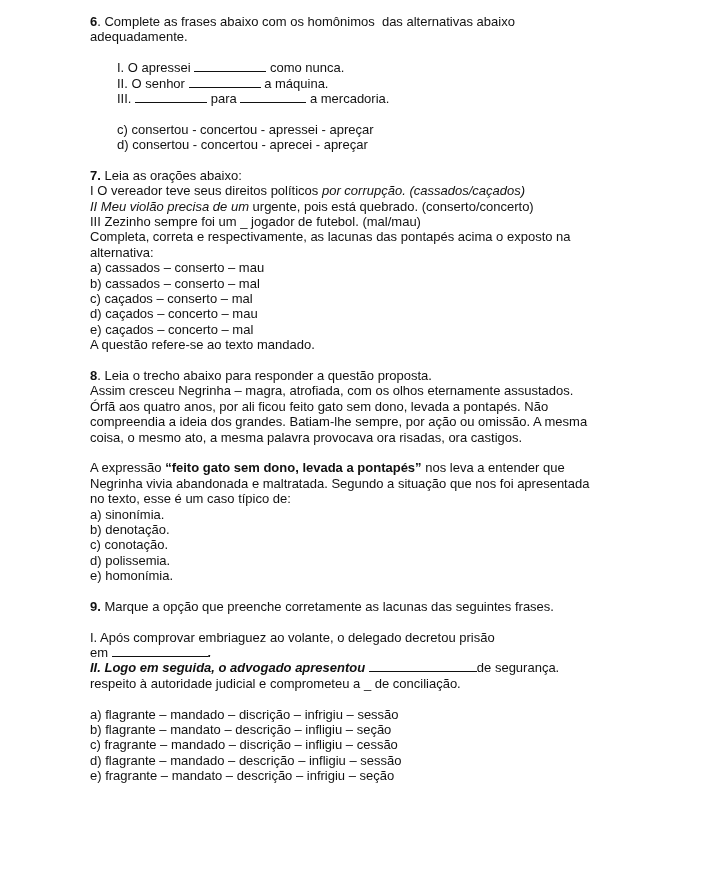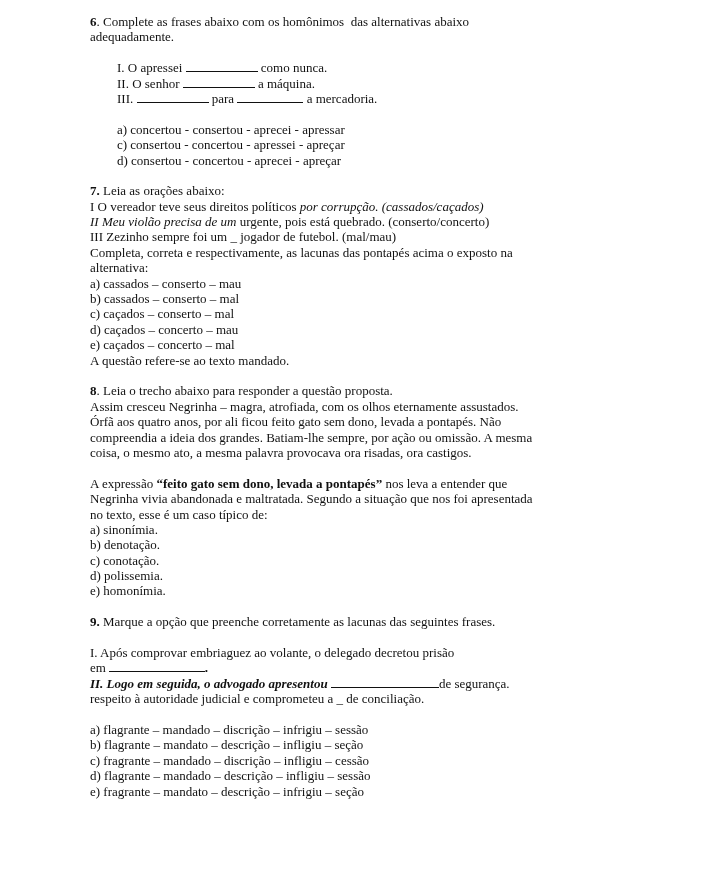--- a/index.html
+++ b/index.html
@@ -1,21 +1,21 @@
 <!DOCTYPE html>
 <html><head>
 <meta charset="utf-8">
 <style>
   html, body { margin: 0; padding: 0; background: #ffffff; }
   body {
     width: 710px; height: 873px; position: relative; overflow: hidden;
     font-family: "Liberation Sans", sans-serif; font-size: 13px; color: #111111;
     line-height: 15.4px;
   }
-  .page { position: absolute; left: 90px; top: 14px; width: 540px; font-family: Liberation Serif, serif; }
+  .page { position: absolute; left: 90px; top: 14px; width: 540px; }
   .line { white-space: pre; height: 15.4px; }
   .gap { height: 15.4px; }
   .indent { padding-left: 27px; }
   b, .b { font-weight: bold; }
   i, .i { font-style: italic; margin-top: 37px; }
   .bi { font-weight: bold; font-style: italic; }
   .blank { display: inline-block; border-bottom: 1px solid #111; height: 11px; vertical-align: baseline; }
 </style>
 </head>
 <body>
@@ -23,21 +23,20 @@
 <div class="page">
 
   <section>
     <div class="line"><b>6</b><span>. Complete as frases abaixo com os homônimos  das alternativas abaixo</span></div>
     <div class="line">adequadamente.</div>
     <div class="gap"></div>
     <div class="line indent"><span>I. O apressei </span><span class="blank" style="width:72px"></span><span> como nunca.</span></div>
     <div class="line indent"><span>II. O senhor </span><span class="blank" style="width:72px"></span><span> a máquina.</span></div>
     <div class="line indent"><span>III. </span><span class="blank" style="width:72px"></span><span> para </span><span class="blank" style="width:66px"></span><span> a mercadoria.</span></div>
     <div class="gap"></div>
-    <div class="line indent">a) concertou - consertou - aprecei - apressar</div>
     <div class="line indent">c) consertou - concertou - apressei - apreçar</div>
     <div class="line indent">d) consertou - concertou - aprecei - apreçar</div>
     <div class="gap"></div>
   </section>
 
   <section>
     <div class="line"><b>7.</b><span> Leia as orações abaixo:</span></div>
     <div class="line"><span>I O vereador teve seus direitos políticos </span><i>por corrupção. (cassados/caçados)</i></div>
     <div class="line"><i>II Meu violão precisa de um</i><span> urgente, pois está quebrado. (conserto/concerto)</span></div>
     <div class="line">III Zezinho sempre foi um _ jogador de futebol. (mal/mau)</div>

